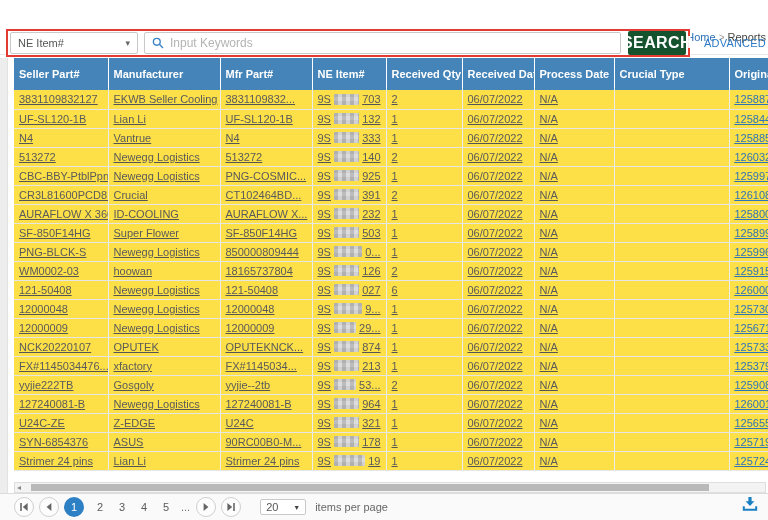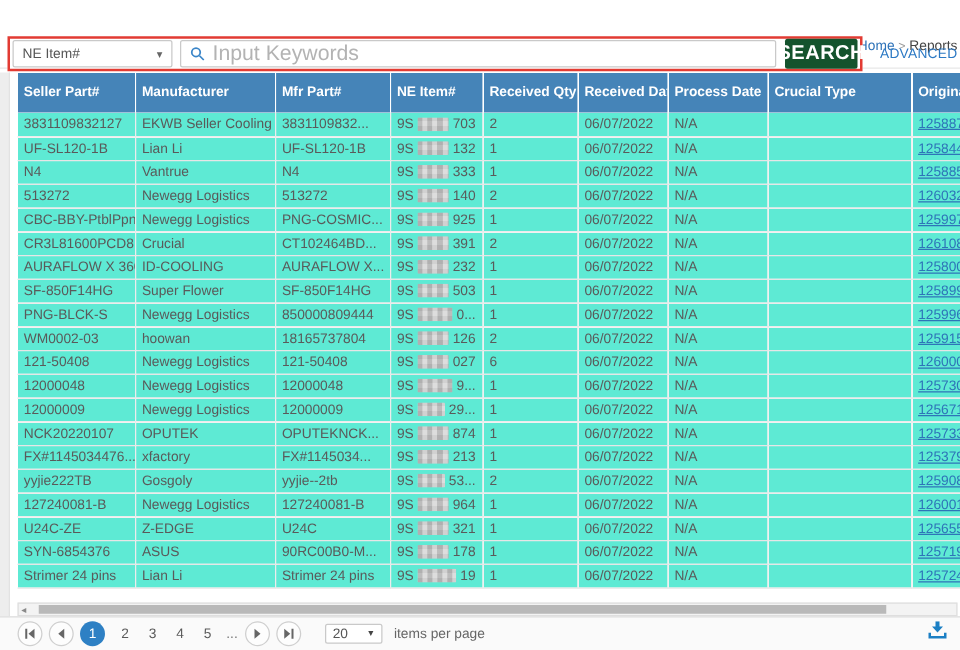--- a/index.html
+++ b/index.html
@@ -20,41 +20,41 @@
 
   
   .search-outline { position:absolute; left:6px; top:29px; width:684px; height:28px;
     border:2px solid #e23b33; display:flex; align-items:center; padding:1px 2px; background:#fff; }
   .field-select { width:128px; height:22px; border:1px solid #c9c9c9; background:#fff;
     display:flex; align-items:center; justify-content:space-between; padding:0 7px;
     font-size:11px; color:#555; cursor:pointer; border-radius:2px; }
   .chev { font-size:9px; color:#666; }
   .kw-input { flex:1; height:22px; border:1px solid #c9c9c9; background:#fff; margin-left:6px;
     display:flex; align-items:center; padding:0 7px; border-radius:2px; }
-  .kw-input .ph { color:#b3b3b3; font-size:17px; margin-left:6px; }
+  .kw-input .ph { color:#b3b3b3; font-size:12px; margin-left:6px; }
   .search-btn { width:58px; height:24px; margin-left:7px; background:#14532d; color:#fff;
     font-size:16px; font-weight:bold; letter-spacing:.4px; border:none; border-radius:2px;
     display:flex; align-items:center; justify-content:center; cursor:pointer; }
   .advanced { position:absolute; left:704px; top:37px; font-size:11px; color:#2c79c4;
     white-space:nowrap; text-decoration:none; letter-spacing:.2px; }
 
   
   .left-strip { position:absolute; left:0; top:58px; width:8px; height:435px;
     background:#ededed; border-right:1px solid #e2e2e2; }
 
   
   .grid-wrap { position:absolute; left:14px; top:58px; width:754px; }
   table { border-collapse:collapse; table-layout:fixed; width:754px; font-size:11px; }
   thead th { background:#4584b8; color:#fff; font-weight:bold; text-align:left;
     padding:3px 5px; height:32px; border-left:1px solid rgba(255,255,255,.35);
     white-space:nowrap; overflow:hidden; cursor:pointer; }
   thead th:first-child { border-left:none; }
   tbody td { height:19px; padding:2px 5px; border-bottom:1px solid #e6e6e6;
     border-right:1px solid #ececec; white-space:nowrap; overflow:hidden; color:#5a5a5a; }
-  tbody tr { background:#5eead4; }
+  tbody tr { background:#fde047;text-decoration:underline; }
   .ne-wrap { display:flex; align-items:center; }
   .blur { flex:1; height:11px; margin:0 3px; border-radius:1px;
     background:
       repeating-linear-gradient(90deg, rgba(150,150,150,.50) 0 4px, rgba(215,215,215,.50) 4px 8px),
       repeating-linear-gradient(0deg, #cbcbcb 0 4px, #e3e3e3 4px 8px); }
   .link { color:#2e74b8; text-decoration:underline; }
 
   
   .hscroll { position:absolute; left:14px; top:482px; width:752px; height:11px;
     background:#f3f3f3; border:1px solid #dedede; }

